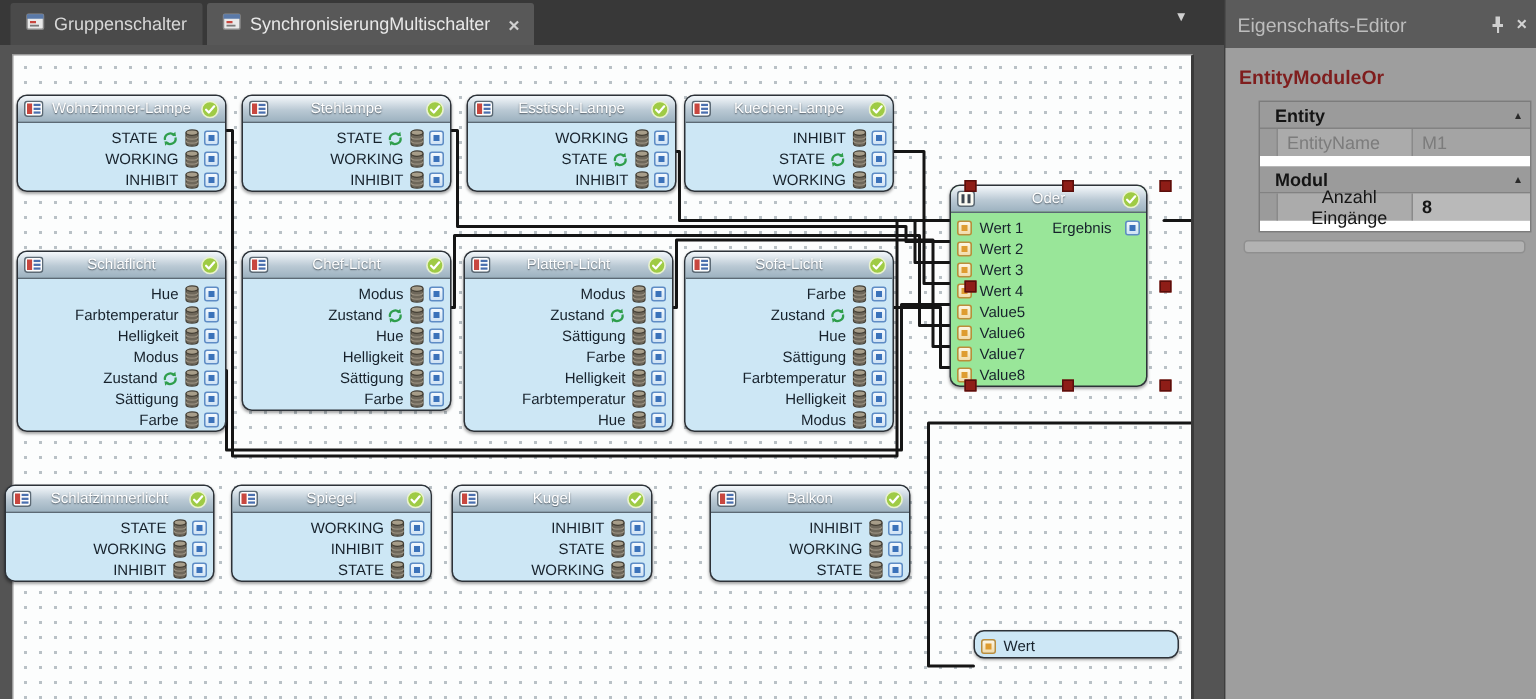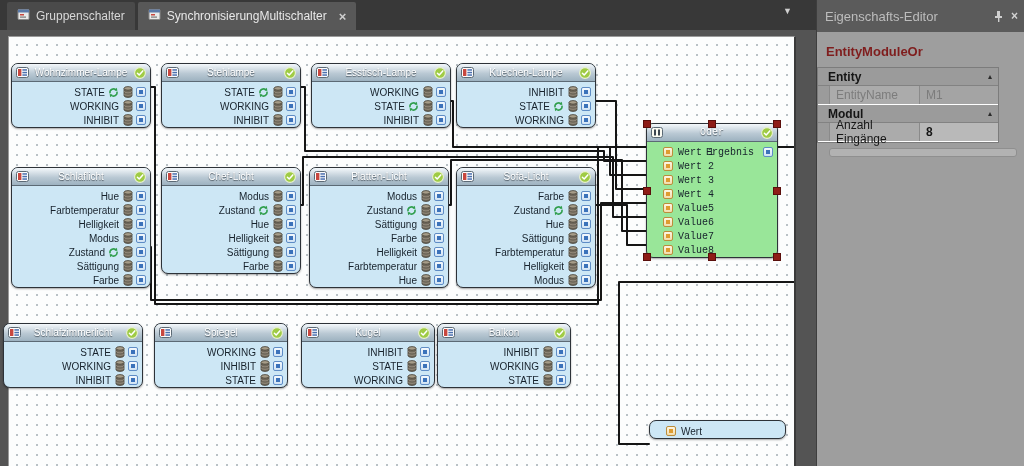--- a/index.html
+++ b/index.html
@@ -24,44 +24,44 @@
         background:#cde7f5;box-shadow:0 1px 2px rgba(0,0,0,.35);}
   .node.logic{background:#99e699;}
   .node-header{height:17px;display:flex;align-items:center;gap:2px;padding:0 3px;
         background:linear-gradient(#f4f8fb,#bac9d4 55%,#9db2c0);border-bottom:1px solid #5c6a75;}
   .hicon{width:14px;height:13px;display:flex;align-items:center;justify-content:center;}
   .node-title{flex:1;text-align:center;font-size:10px;color:#ffffff;
         text-shadow:0 1px 1px rgba(70,80,90,.95);overflow:hidden;white-space:nowrap;}
   .rows{padding-top:3px;}
   .erow{height:14px;display:flex;align-items:center;justify-content:flex-end;gap:3px;
         padding-right:4px;font-size:10px;color:#17222c;}
-  .lrow{height:14px;display:flex;align-items:center;gap:5px;padding-left:16px;
+  .lrow{height:14px;display:flex;align-items:center;gap:5px;padding-left:4px;
         font-size:10px;color:#17222c;position:relative;}
   .lrow .out{position:absolute;right:4px;top:0;height:14px;display:flex;align-items:center;gap:9px;}
   .port{width:10px;height:10px;border-radius:2px;box-sizing:border-box;position:relative;flex:0 0 auto;}
   .port.blue{border:1px solid #5e8cc5;background:linear-gradient(#f4f9fe,#cfe2f4);}
   .port.blue::after{content:"";position:absolute;left:2px;top:2px;width:4px;height:4px;background:#3b72ba;}
   .port.orange{border:1px solid #bb8d3a;background:linear-gradient(#fdf6e4,#f2dcab);}
   .port.orange::after{content:"";position:absolute;left:2px;top:2px;width:4px;height:4px;background:#de9c30;}
   .micon{width:11px;height:12px;display:flex;align-items:center;justify-content:center;flex:0 0 auto;}
   .handle{position:absolute;width:6px;height:6px;background:#8e1d17;border:1px solid #5a0e0b;z-index:30;}
   
   .panel{position:absolute;left:816px;top:0;width:208px;height:466px;background:#5b5b5b;
          border-left:1px solid #3e3e3e;box-sizing:border-box;}
   .panel-title-row{height:32px;display:flex;align-items:center;padding:0 6px 0 8px;}
   .panel-title{flex:1;color:#bdbdbd;font-size:13px;}
   .pin,.pclose{color:#d3d3d3;font-size:12px;font-weight:bold;margin-left:8px;display:flex;align-items:center;}
   .panel-body{position:absolute;left:0;top:32px;right:0;bottom:0;background:#9e9e9e;}
   .objname{margin:12px 0 8px 9px;font-size:13px;font-weight:bold;color:#7f1d1d;}
-  .propgrid{width:180px;border:1px solid #7c7c7c;background:#a6a6a6;}
+  .propgrid{margin-left:22px;width:180px;border:1px solid #7c7c7c;background:#a6a6a6;}
   .pg-group{height:17px;display:flex;align-items:center;background:#9b9b9b;
             border-bottom:1px solid #828282;padding:0 6px 0 10px;}
   .pg-group .gl{flex:1;font-size:12px;font-weight:bold;color:#141414;}
   .pg-group .ga{font-size:8px;color:#2a2a2a;}
-  .pg-row{height:18px;display:flex;border-bottom:1px solid #ffffff;}
+  .pg-row{height:18px;display:flex;border-bottom:7px solid #ffffff;text-align:center;}
   .pg-gutter{width:11px;background:#9b9b9b;border-right:1px solid #8a8a8a;}
   .pg-label{flex:1;font-size:12px;color:#161616;display:flex;align-items:center;padding-left:6px;
             background:#ababab;border-right:1px solid #8a8a8a;}
   .pg-value{width:72px;font-size:12px;color:#161616;display:flex;align-items:center;padding-left:6px;background:#a4a4a4;}
   .pg-row.disabled .pg-label,.pg-row.disabled .pg-value{color:#7c7c7c;}
   .pg-row.editable .pg-value{background:#b9b9b9;font-weight:bold;}
   .panel-strip{margin:5px 0 0 12px;width:188px;height:9px;background:#b2b2b2;border-radius:3px;border:1px solid #8f8f8f;box-sizing:border-box;}
 </style>
 </head>
 <body>
@@ -979,21 +979,21 @@
               <path d="M1 2.4 v7.2 a4 1.8 0 0 0 8 0 V2.4" fill="#6e675a" stroke="#443f35" stroke-width="0.8"></path>
               <ellipse cx="5" cy="2.4" rx="4" ry="1.8" fill="#a79d89" stroke="#443f35" stroke-width="0.8"></ellipse>
               <path d="M1 5 a4 1.8 0 0 0 8 0" fill="none" stroke="#9a9181" stroke-width="0.8"></path>
               <path d="M1 7.6 a4 1.8 0 0 0 8 0" fill="none" stroke="#9a9181" stroke-width="0.8"></path>
             </svg>
           </span>
           <span class="port blue"></span>
         </div>
       </div>
     </div>
-    <div class="node" style="left: 428px; top: 286px; width: 132px;">
+    <div class="node" style="left: 464px; top: 286px; width: 132px;">
       <div class="node-header">
         <span class="hicon">
           <svg width="13" height="11" viewBox="0 0 13 11">
             <rect x="0.5" y="0.5" width="12" height="10" rx="2" fill="#fdfdfd" stroke="#5c6a75"></rect>
             <rect x="2" y="2" width="3.4" height="7" fill="#c8473f"></rect>
             <rect x="6.4" y="2.2" width="4.6" height="1.5" fill="#4a6fae"></rect>
             <rect x="6.4" y="4.8" width="4.6" height="1.5" fill="#4a6fae"></rect>
             <rect x="6.4" y="7.3" width="4.6" height="1.5" fill="#4a6fae"></rect>
           </svg>
         </span>
@@ -1037,21 +1037,21 @@
               <path d="M1 2.4 v7.2 a4 1.8 0 0 0 8 0 V2.4" fill="#6e675a" stroke="#443f35" stroke-width="0.8"></path>
               <ellipse cx="5" cy="2.4" rx="4" ry="1.8" fill="#a79d89" stroke="#443f35" stroke-width="0.8"></ellipse>
               <path d="M1 5 a4 1.8 0 0 0 8 0" fill="none" stroke="#9a9181" stroke-width="0.8"></path>
               <path d="M1 7.6 a4 1.8 0 0 0 8 0" fill="none" stroke="#9a9181" stroke-width="0.8"></path>
             </svg>
           </span>
           <span class="port blue"></span>
         </div>
       </div>
     </div>
-    <div class="node logic" style="left: 637px; top: 86px; width: 130px; font-family: Liberation Mono, monospace;">
+    <div class="node logic" style="left: 624px; top: 86px; width: 130px;">
       <div class="node-header">
         <span class="hicon">
           <svg width="12" height="11" viewBox="0 0 12 11">
             <rect x="0.5" y="0.5" width="11" height="10" rx="2" fill="#fbfbf3" stroke="#5c6a75"></rect>
             <rect x="3" y="2.5" width="2" height="6" fill="#3c4650"></rect>
             <rect x="7" y="2.5" width="2" height="6" fill="#3c4650"></rect>
           </svg>
         </span>
         <span class="node-title">Oder</span>
         <span class="hicon">

